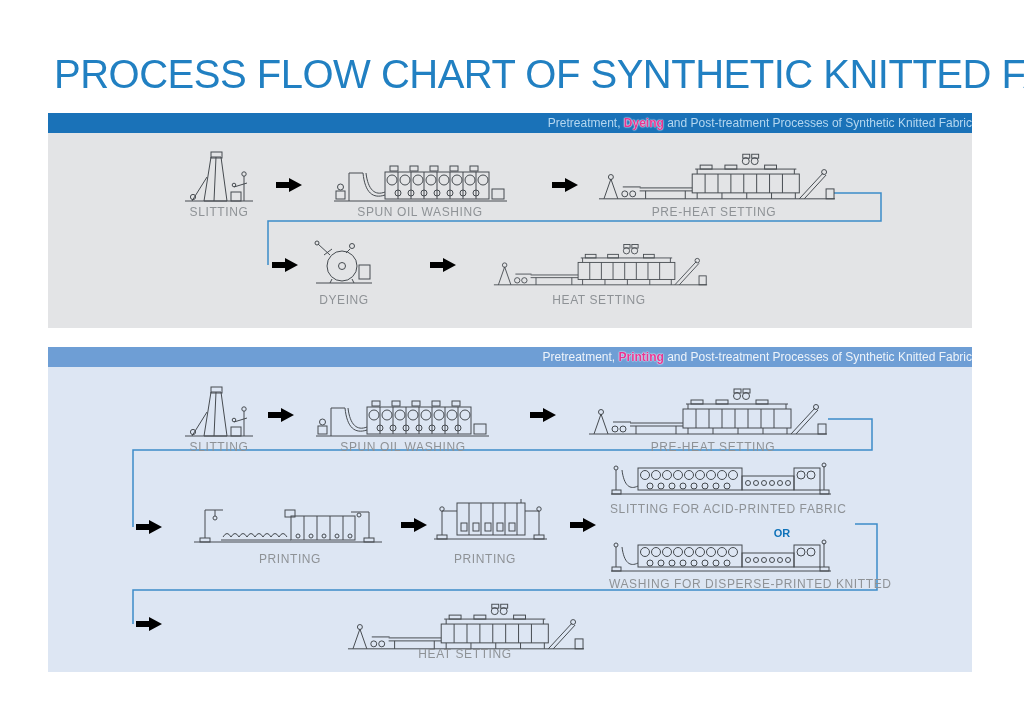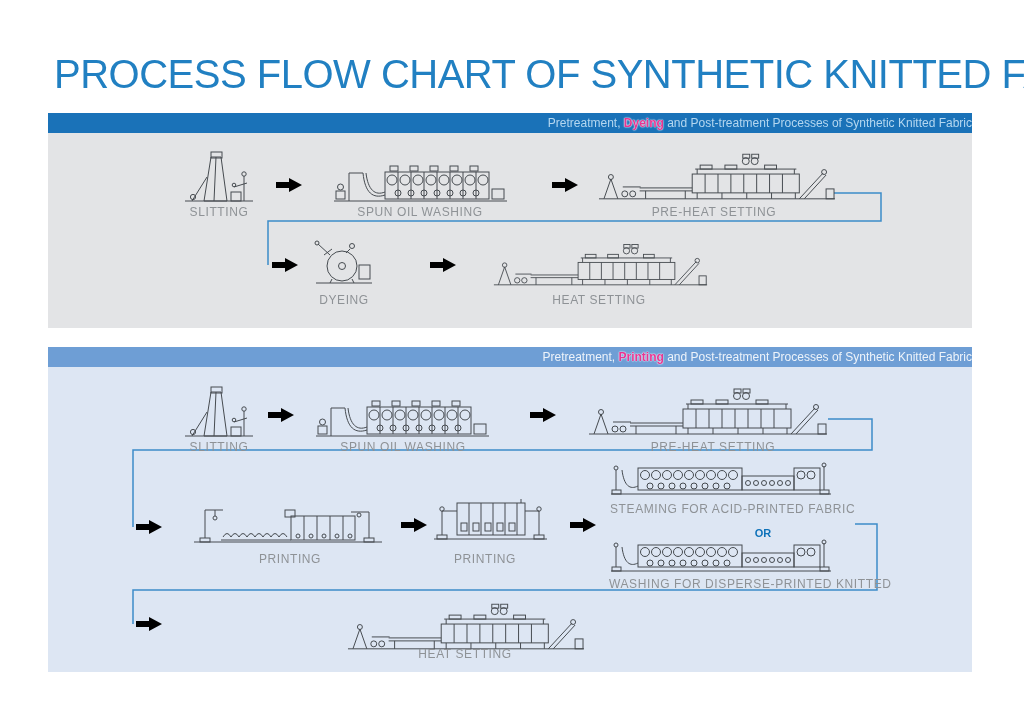--- a/index.html
+++ b/index.html
@@ -347,23 +347,23 @@
       </svg>
     <div class="mlabel" style="left:387px;top:205px;width:100px;">PRINTING</div>
 
     <svg class="arrow" style="left:522px;top:170px;" viewBox="0 0 26 16">
         <use href="#block-arrow"></use>
       </svg>
 
     <svg class="machine" style="left:562px;top:115px;width:222px;height:36px;" viewBox="0 0 222 36">
         <use href="#m-washing"></use>
       </svg>
-    <div class="mlabel" style="left:562px;top:155px;width:222px;">STEAMING FOR ACID-PRINTED FABRIC</div>
-
-    <div class="or-label" style="left:665px;top:180px;width:100px;">OR</div>
+    <div class="mlabel" style="left:562px;top:155px;width:222px;">SLITTING FOR ACID-PRINTED FABRIC</div>
+
+    <div class="or-label" style="left:684px;top:180px;width:100px;">OR</div>
 
     <svg class="machine" style="left:562px;top:192px;width:222px;height:36px;" viewBox="0 0 222 36">
         <use href="#m-washing"></use>
       </svg>
     <div class="mlabel" style="left:561px;top:230px;width:224px;">WASHING FOR DISPERSE-PRINTED KNITTED</div>
 
     <svg class="arrow" style="left:88px;top:269px;" viewBox="0 0 26 16">
         <use href="#block-arrow"></use>
       </svg>
 

